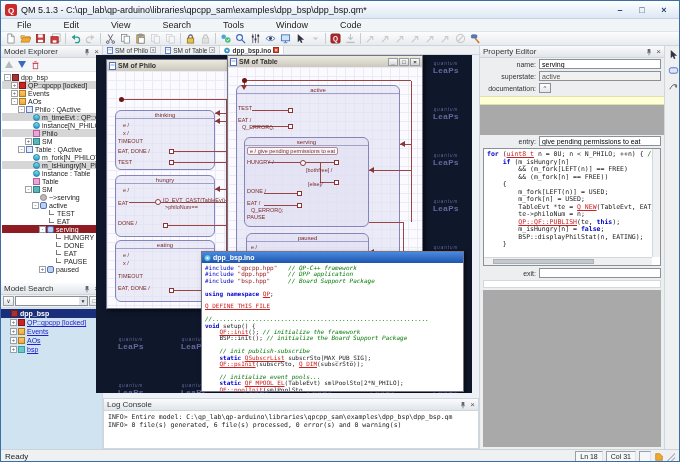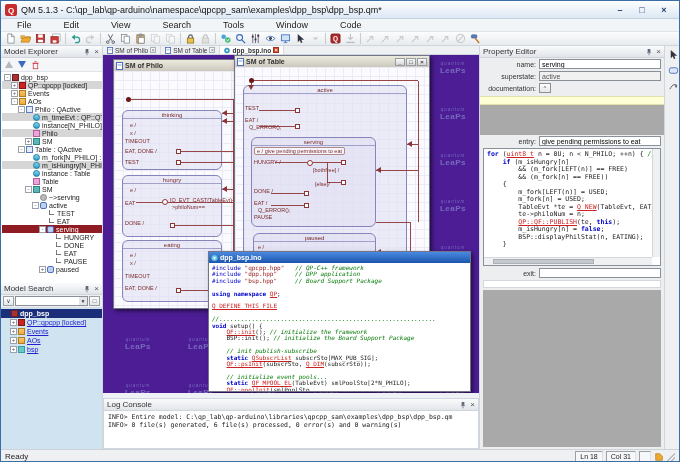--- a/index.html
+++ b/index.html
@@ -60,21 +60,21 @@
 .sdrop{width:8px;height:8px;font-size:5px;line-height:8px;text-align:center;color:#334;background:#e4e6e9}
 .stree{flex:1;padding-top:1px;overflow:hidden}
 .stree .trow{height:9px}
 
 #tabbar{position:absolute;left:102px;top:45px;width:376px;height:9px;background:#eef0f2;display:flex;align-items:stretch;border-bottom:1px solid #cfd6dd}
 .tab{display:flex;align-items:center;gap:2px;padding:0 4px;font-size:6.5px;color:#333;border-right:1px solid #d5dade}
 .tab.active{background:#fff;font-weight:bold}
 .tab svg{width:6px;height:7px}
 .tclose{width:6px;height:6px;border:1px solid #a8b0b8;background:#f4f6f8;font-size:5px;line-height:4px;text-align:center;color:#667}
 .tab.active .tclose{background:#d8452a;border-color:#a03018;color:#fff}
-#mdi{position:absolute;left:102px;top:54px;width:376px;height:338px;background:#4c1d95;overflow:hidden}
+#mdi{position:absolute;left:95px;top:54px;width:376px;height:338px;background:#0f172a;overflow:hidden}
 .tile{position:absolute;width:58px;text-align:center;color:#8a8ad0;opacity:.7}
 .tile .t1{font-size:4.5px;font-style:italic;letter-spacing:1px}
 .tile .t2{font-size:8px;font-weight:bold;letter-spacing:.5px}
 .mwin{position:absolute;border:1px solid #73738a;background:#fafaff;box-shadow:2px 2px 4px rgba(0,0,0,.55)}
 .mtitle{height:11px;display:flex;align-items:center;padding:0 2px;font-size:7px;font-weight:bold;gap:2px}
 .mtitle.inact{background:linear-gradient(#eceade,#ccc8bd);color:#333}
 .mtitle.act{background:linear-gradient(#4a8ae0,#1d55ad);color:#fff}
 .mtitle svg{width:7px;height:8px;flex:none}
 .mbtns{margin-left:auto;display:flex;gap:1px}
 .mbtn{width:10px;height:8px;background:linear-gradient(#fafafa,#d6d6d6);border:1px solid #979ca2;font-size:6px;line-height:6px;text-align:center;color:#333}
@@ -131,21 +131,21 @@
 </head>
 <body>
 
 <div class="app">
 
   <div class="titlebar">
     <svg width="12" height="12" viewBox="0 0 12 12">
         <rect width="12" height="12" rx="2" fill="#c92a2a"></rect>
         <text x="6" y="9" font-size="8" font-weight="bold" fill="#fff" text-anchor="middle">Q</text>
       </svg>
-    <span class="apptitle">QM 5.1.3 - C:\qp_lab\qp-arduino\namespace\qpcpp_sam\examples\dpp_bsp\dpp_bsp.qm*</span>
+    <span class="apptitle">QM 5.1.3 - C:\qp_lab\qp-arduino\libraries\qpcpp_sam\examples\dpp_bsp\dpp_bsp.qm*</span>
     <span class="wbtns">
       <span class="wbtn">–</span>
       <span class="wbtn">□</span>
       <span class="wbtn">×</span>
     </span>
   </div>
 
   <div class="menubar">
     <span class="menu">File</span>
     <span class="menu">Edit</span>

